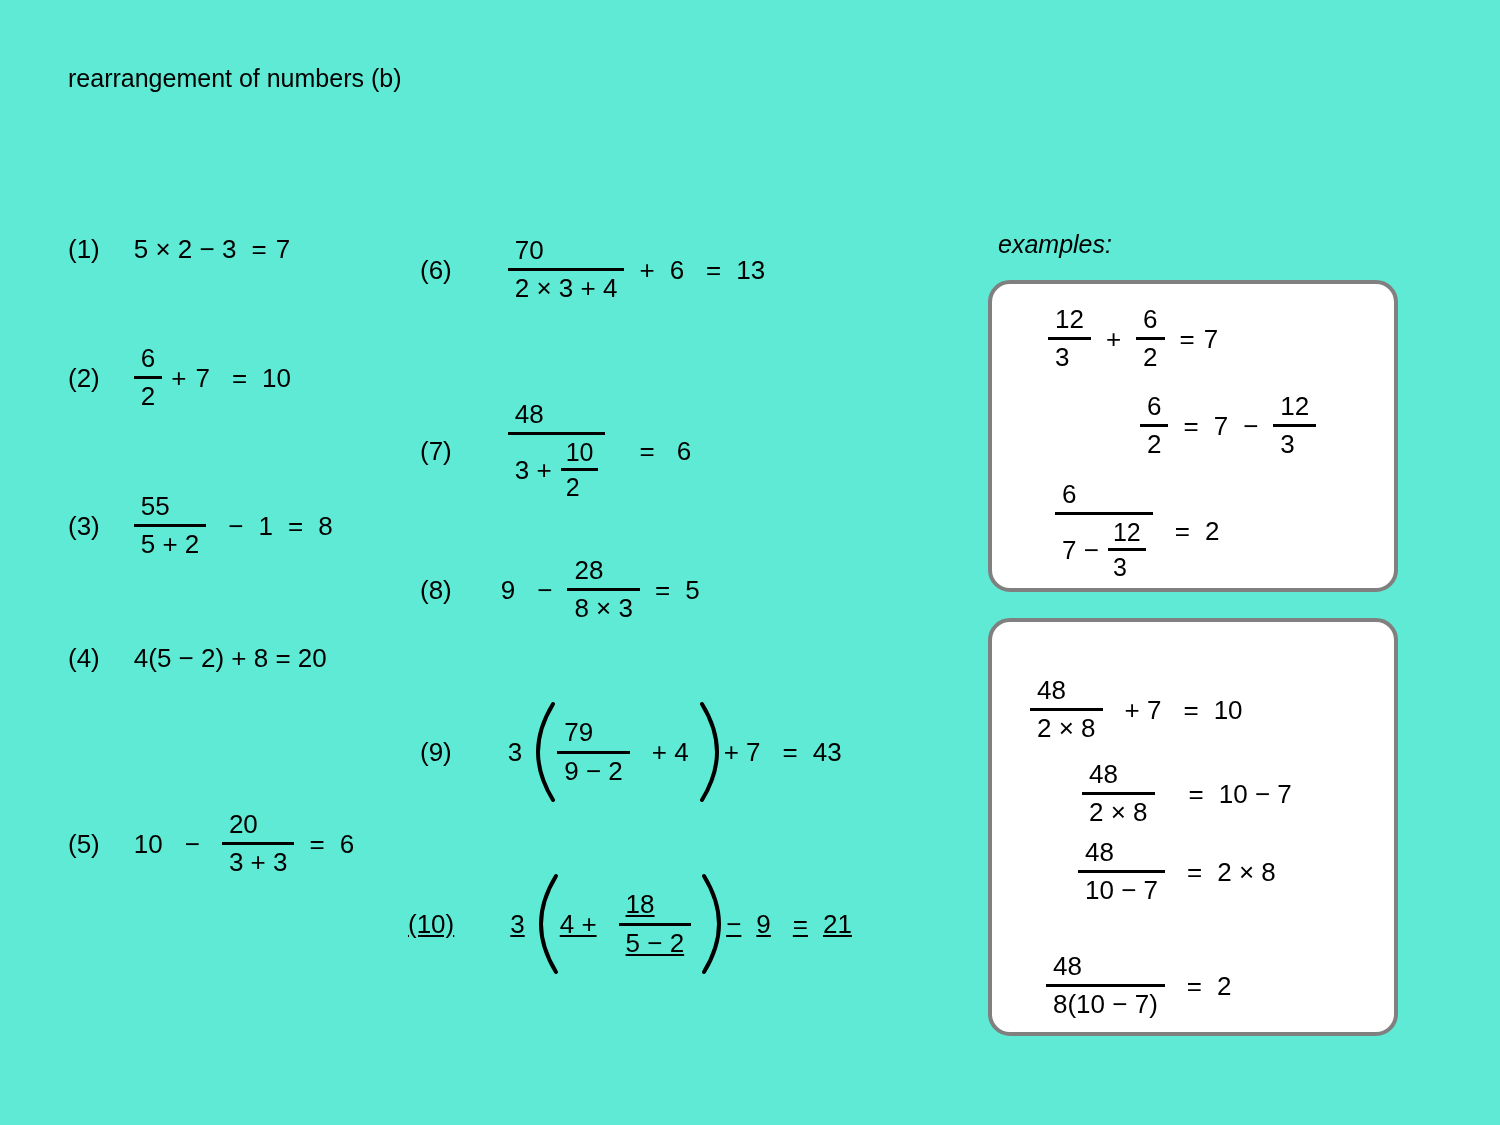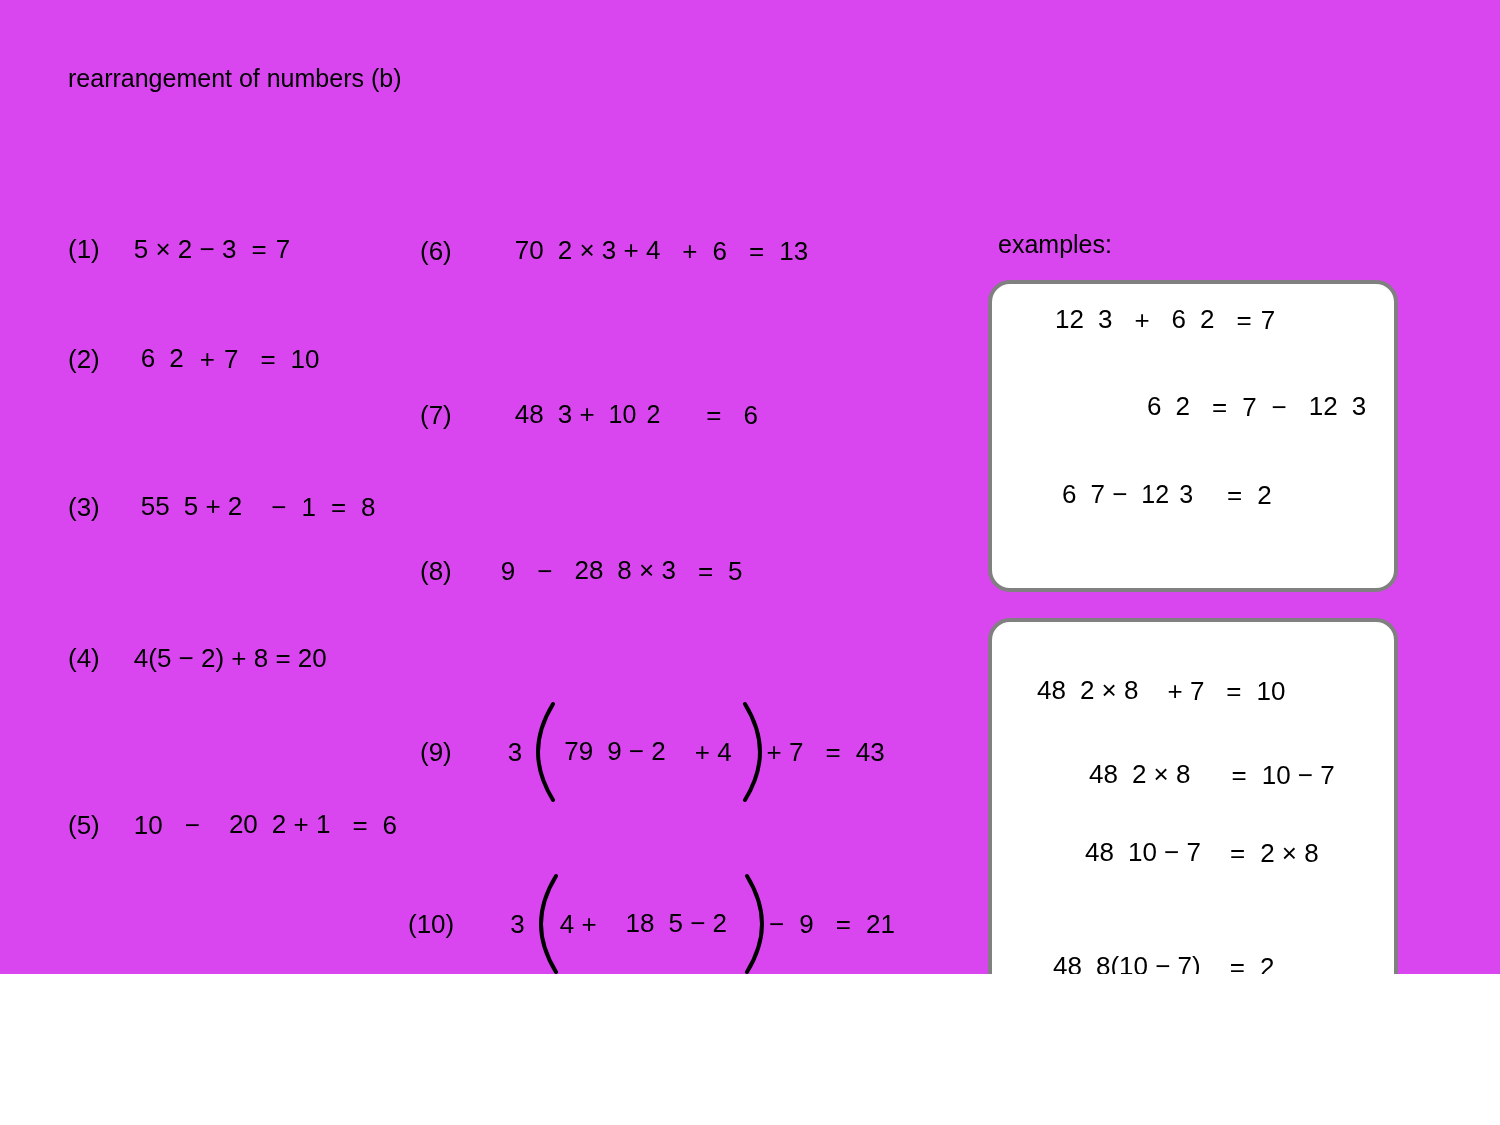--- a/index.html
+++ b/index.html
@@ -3,22 +3,22 @@
 <meta charset="utf-8">
 <style>
   html, body {
     margin: 0;
     padding: 0;
     background: #ffffff;
   }
   #page {
     position: relative;
     width: 1500px;
-    height: 974px;
-    background: #d946ef;
+    height: 1125px;
+    background: #5eead4;
     font-family: "Liberation Sans", sans-serif;
     color: #000000;
     overflow: hidden;
   }
 
   
   .heading {
     position: absolute;
     font-size: 25px;
     line-height: 1;
@@ -27,20 +27,21 @@
   #title-line   { left: 68px; top: 66px; }
   #subtitle-line{ left: 68px; top: 119px; }
 
   .examples-label {
     position: absolute;
     left: 998px;
     top: 232px;
     font-size: 25px;
     line-height: 1;
     white-space: nowrap;
+    font-style: italic;
   }
 
   
   .qrow {
     position: absolute;
     display: flex;
     align-items: center;
     font-size: 26px;
     line-height: 1;
     white-space: nowrap;
@@ -55,22 +56,22 @@
     display: inline-block;
   }
   .sp2 { width: 9px; display:inline-block; }
   .sp3 { width: 15px; display:inline-block; }
   .sp4 { width: 22px; display:inline-block; }
   .sp6 { width: 34px; display:inline-block; }
 
   
   .frac {
     display: inline-flex;
-    flex-direction: row;
-    align-items: flex-end;
+    flex-direction: column;
+    align-items: flex-start;
     justify-content: center;
     vertical-align: middle;
     line-height: 1;
   }
   .frac .num, .frac .den {
     display: block;
     padding: 0 7px;
     text-align: center;
     font-size: 26px;
     line-height: 1.12;
@@ -189,21 +190,21 @@
   <div class="qrow" style="left:68px; top:810px;">
     <span class="qnum">(5)</span>
     <span class="sp6"></span>
     <span class="tok">10</span>
     <span class="sp4"></span>
     <span class="tok">−</span>
     <span class="sp4"></span>
     <span class="frac">
       <span class="num">20</span>
       <span class="bar"></span>
-      <span class="den">2 + 1</span>
+      <span class="den">3 + 3</span>
     </span>
     <span class="sp3"></span>
     <span class="tok">=</span>
     <span class="sp3"></span>
     <span class="tok">6</span>
   </div>
 
   <div class="qrow" style="left:420px; top:236px;">
     <span class="qnum">(6)</span>
     <span class="sp6"></span>
@@ -291,21 +292,21 @@
         <path d="M4 4 C15 22, 19 40, 19 52 C19 64, 15 82, 4 100" fill="none" stroke="#000" stroke-width="4" stroke-linecap="round"></path>
       </svg>
     </span>
     <span class="tok">+ 7</span>
     <span class="sp4"></span>
     <span class="tok">=</span>
     <span class="sp3"></span>
     <span class="tok">43</span>
   </div>
 
-  <div class="qrow" style="left:408px; top:872px; height:104px;">
+  <div class="qrow" style="left:408px; top:872px; height:104px;text-decoration:underline;">
     <span class="qnum">(10)</span>
     <span class="sp6"></span>
       <span class="sp4"></span>
     <span class="tok">3</span>
     <span class="sp2"></span>
     <span class="bigparen">
       <svg viewBox="0 0 26 104" preserveAspectRatio="none" aria-hidden="true">
         <path d="M22 4 C11 22, 7 40, 7 52 C7 64, 11 82, 22 100" fill="none" stroke="#000" stroke-width="4" stroke-linecap="round"></path>
       </svg>
     </span>

